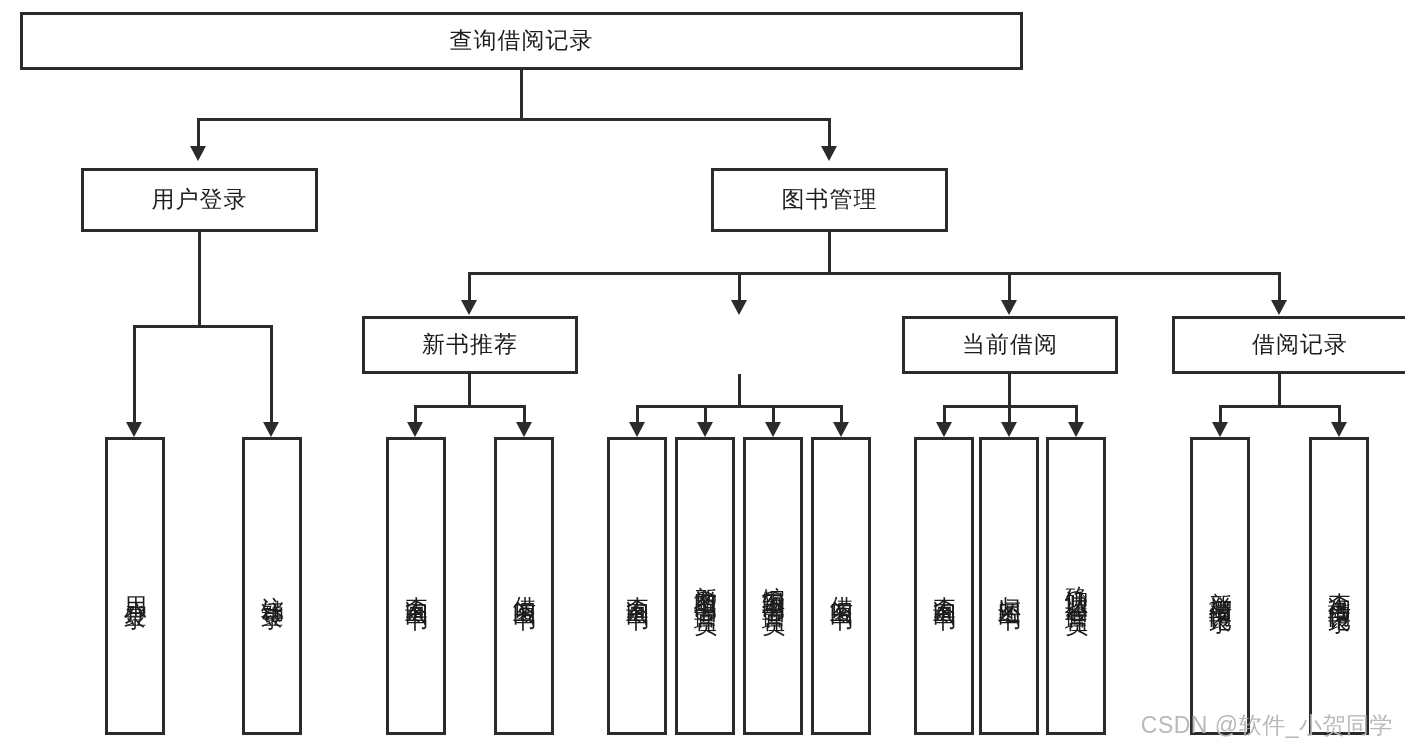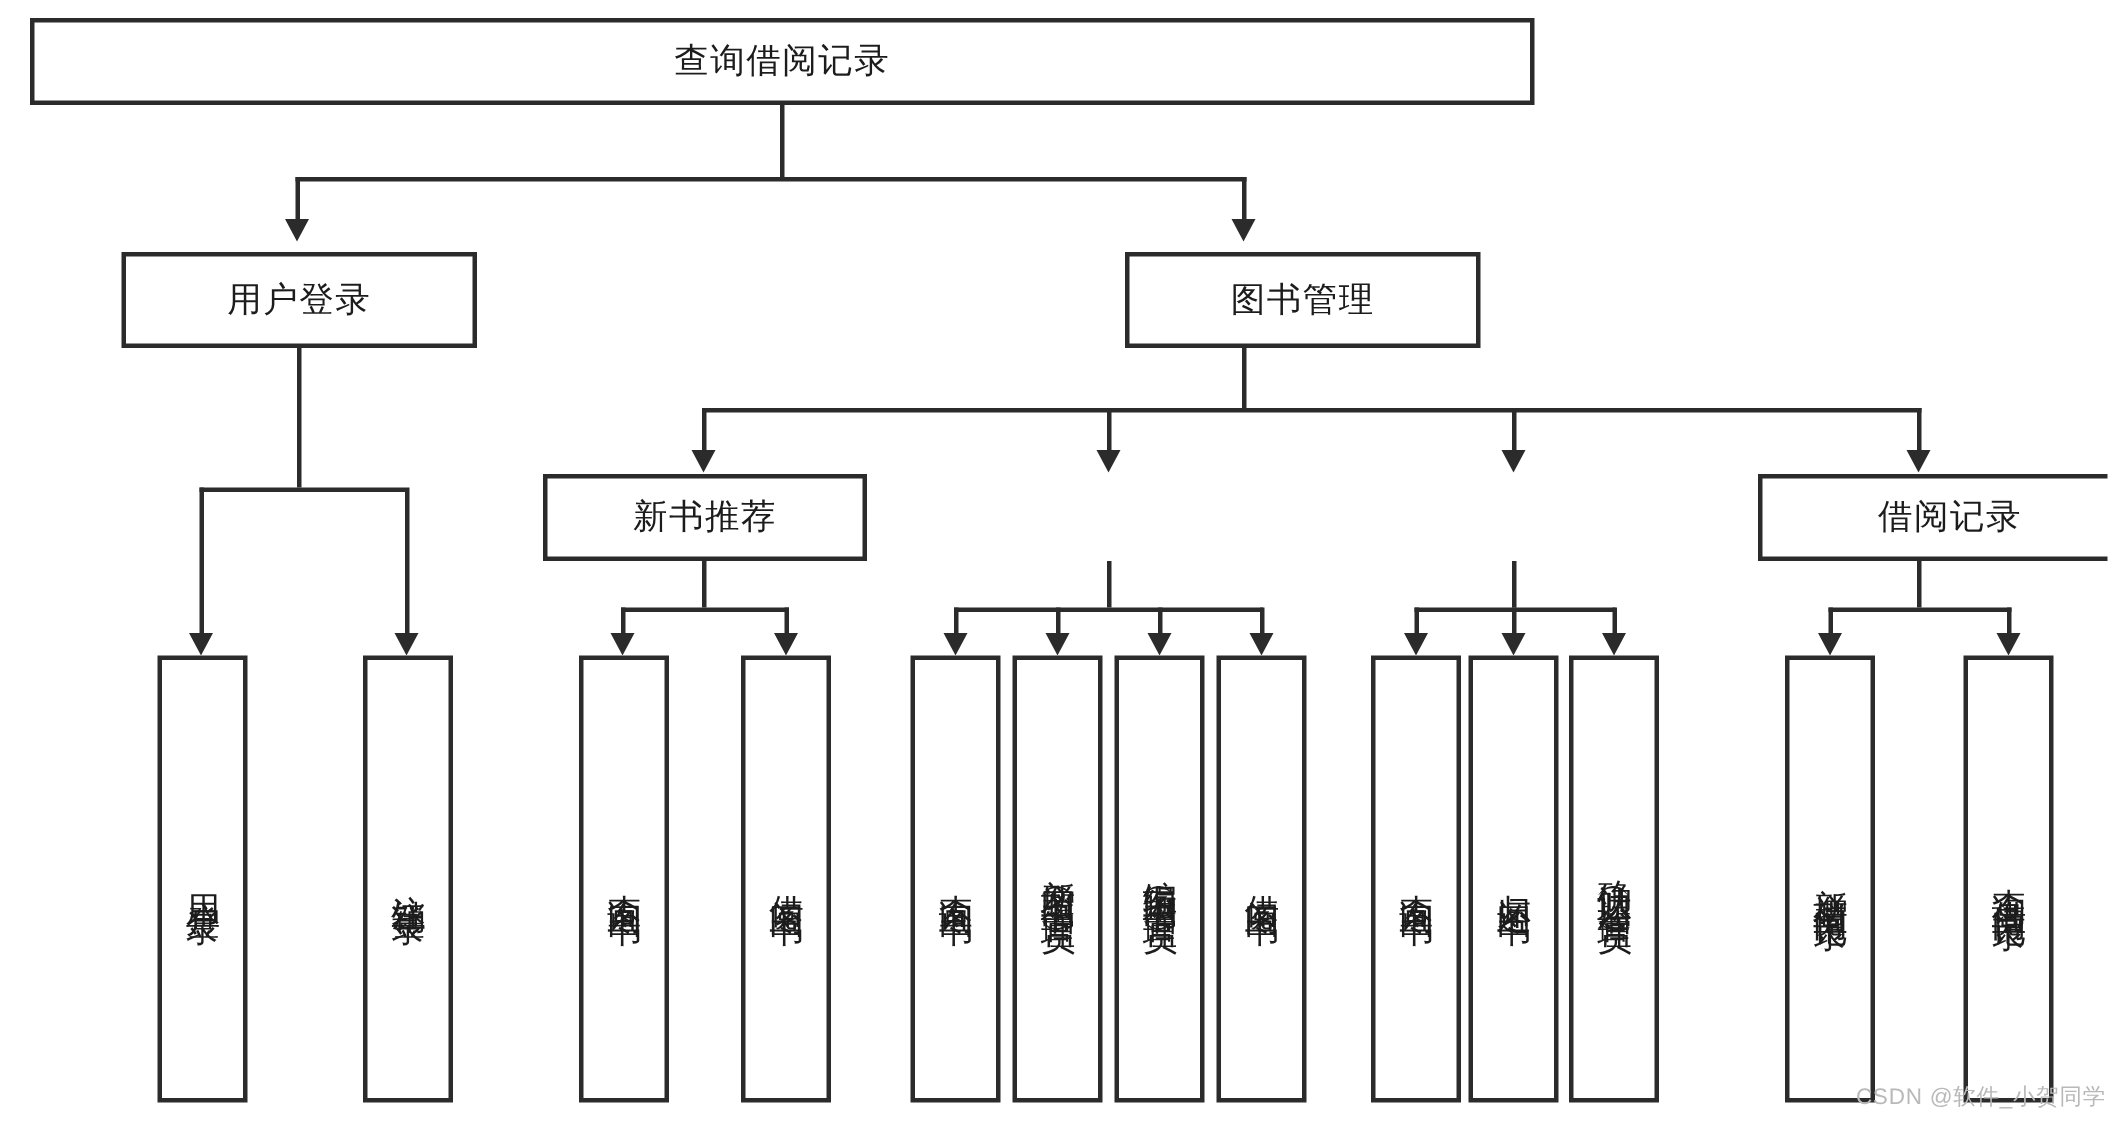--- a/index.html
+++ b/index.html
@@ -51,22 +51,22 @@
     writing-mode:vertical-rl;
     text-orientation:upright;
     white-space:nowrap;
     letter-spacing:4px;
   }
   .node.h-node .label{white-space:nowrap;}
 
   
   #watermark{
     position:absolute;
-    right:1px;bottom:6px;
-    font-size:15px;
+    right:12px;bottom:6px;
+    font-size:23px;
     color:#b9b9b9;
     letter-spacing:0.5px;
     white-space:nowrap;
     pointer-events:none;
   }
 </style>
 </head>
 <body>
 
 <div id="canvas">
@@ -82,21 +82,21 @@
   <div class="ln v" style="left:197px;top:118px;width:3px;height:28px;"></div>
   <div class="arrow" style="left:190px;top:146px;"></div>
 
   <div class="ln v" style="left:828px;top:118px;width:3px;height:28px;"></div>
   <div class="arrow" style="left:821px;top:146px;"></div>
 
   <div class="node h-node" style="left:81px;top:168px;width:237px;height:64px;">
     <span class="label">用户登录</span>
   </div>
 
-  <div class="node h-node" style="left:750px;top:168px;width:237px;height:64px;text-align:right;">
+  <div class="node h-node" style="left:711px;top:168px;width:237px;height:64px;text-align:right;">
     <span class="label">图书管理</span>
   </div>
 
   <div class="ln v" style="left:198px;top:232px;width:3px;height:93px;"></div>
   <div class="ln h" style="left:133px;top:325px;width:137px;height:3px;"></div>
   <div class="ln v" style="left:133px;top:325px;width:3px;height:97px;"></div>
   <div class="arrow" style="left:126px;top:422px;"></div>
   <div class="ln v" style="left:270px;top:325px;width:3px;height:97px;"></div>
   <div class="arrow" style="left:263px;top:422px;"></div>
 
@@ -110,20 +110,23 @@
   <div class="arrow" style="left:731px;top:300px;"></div>
 
   <div class="ln v" style="left:1008px;top:272px;width:3px;height:30px;"></div>
   <div class="arrow" style="left:1001px;top:300px;"></div>
 
   <div class="ln v" style="left:1278px;top:272px;width:3px;height:30px;"></div>
   <div class="arrow" style="left:1271px;top:300px;"></div>
 
   <div class="node h-node" style="left:362px;top:316px;width:216px;height:58px;">
     <span class="label">新书推荐</span>
+  </div>
+  <div class="node h-node" style="left:902px;top:316px;width:216px;height:58px;">
+    <span class="label">当前借阅</span>
   </div>
   <div class="node h-node" style="left:1172px;top:316px;width:256px;height:58px;">
     <span class="label">借阅记录</span>
   </div>
 
   <div class="ln v" style="left:468px;top:374px;width:3px;height:31px;"></div>
   <div class="ln h" style="left:414px;top:405px;width:112px;height:3px;"></div>
   <div class="ln v" style="left:414px;top:405px;width:3px;height:17px;"></div>
   <div class="arrow" style="left:407px;top:422px;"></div>
   <div class="ln v" style="left:523px;top:405px;width:3px;height:17px;"></div>

